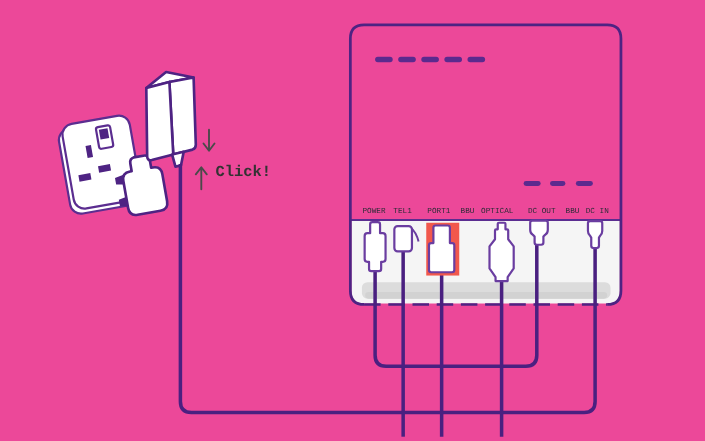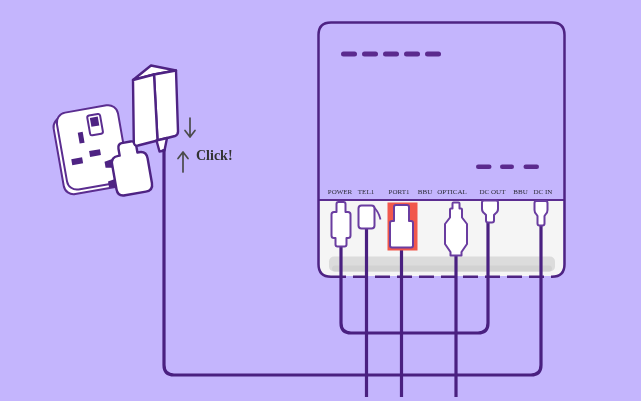--- a/index.html
+++ b/index.html
@@ -1,17 +1,17 @@
 <!DOCTYPE html>
 <html><head>
 <meta charset="utf-8">
 <style>
   html,body{margin:0;padding:0;background:#fff;}
-  .stage{position:relative;width:641px;height:401px;background:#c4b5fd;overflow:hidden;
-         font-family:Liberation Serif, serif;}
+  .stage{position:relative;width:641px;height:401px;background:#ec4899;overflow:hidden;
+         font-family:Liberation Mono, monospace;}
   svg{position:absolute;left:0;top:0;}
   .outline{fill:#ffffff;stroke:#5b2d90;stroke-width:2;stroke-linejoin:round;}
   .outline-thick{fill:#ffffff;stroke:#4e2383;stroke-width:2.4;stroke-linejoin:round;}
   .fillpurple{fill:#4e2383;stroke:none;}
   .cable{fill:none;stroke:#4a2080;stroke-width:3.2;stroke-linecap:butt;}
   .connector{fill:#ffffff;stroke:#6a3da0;stroke-width:2;stroke-linejoin:round;}
   .dash{fill:#5b2a8e;}
   .port-label{font-size:7px;fill:#2c2c38;text-anchor:middle;letter-spacing:0px;}
   .click-text{font-size:14px;font-weight:bold;fill:#333333;}
   .arrow{fill:none;stroke:#4a4a4a;stroke-width:1.7;stroke-linecap:round;stroke-linejoin:round;}

